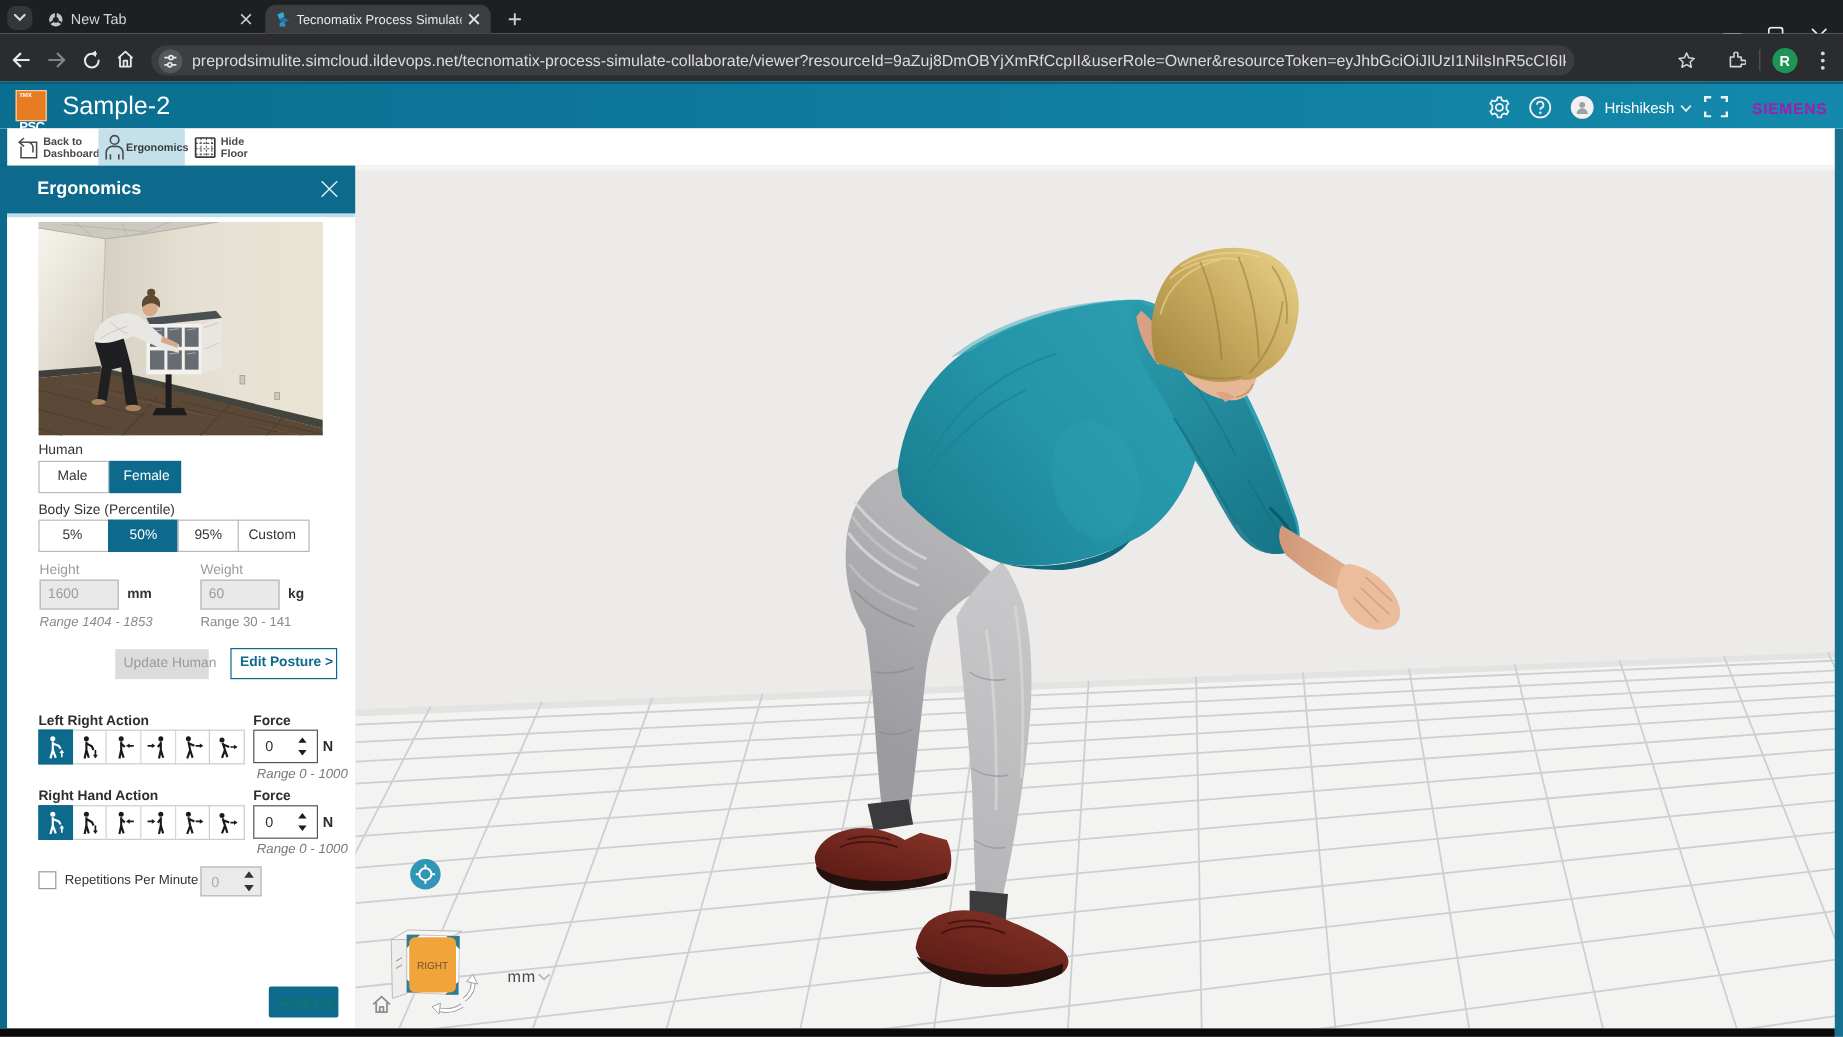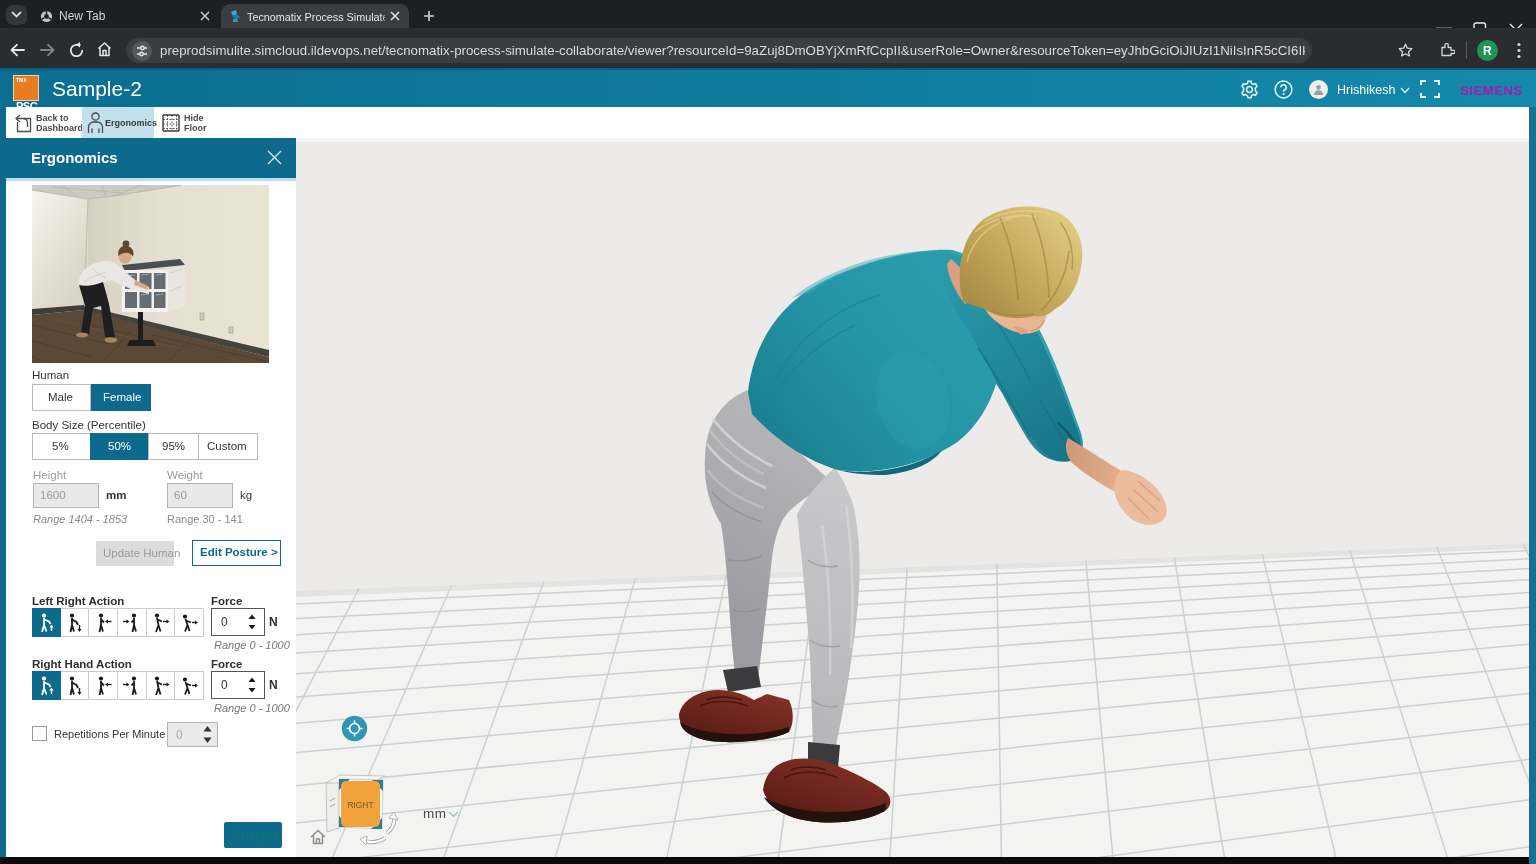--- a/index.html
+++ b/index.html
@@ -365,21 +365,21 @@
 <div class="txt" style="left:162px;top:440px;font-size:11.5px;color:#333">95%</div>
 <div class="txt" style="left:207px;top:440px;font-size:11.5px;color:#333">Custom</div>
 
 <div class="txt" style="left:33px;top:469px;font-size:11.5px;color:#9b9b9b">Height</div>
 <div class="txt" style="left:167px;top:469px;font-size:11.5px;color:#9b9b9b">Weight</div>
 <div class="abs" style="left:33px;top:483px;width:66px;height:25px;background:#e9e9e9;border:1px solid #b4b4b4"></div>
 <div class="txt" style="left:40px;top:489px;font-size:11.5px;color:#9b9b9b">1600</div>
 <div class="txt" style="left:106px;top:489px;font-size:11.5px;font-weight:bold;color:#333">mm</div>
 <div class="abs" style="left:167px;top:483px;width:66px;height:25px;background:#e9e9e9;border:1px solid #b4b4b4"></div>
 <div class="txt" style="left:174px;top:489px;font-size:11.5px;color:#9b9b9b">60</div>
-<div class="txt" style="left:240px;top:489px;font-size:11.5px;font-weight:normal;color:#333">kg</div>
+<div class="txt" style="left:240px;top:489px;font-size:11.5px;font-weight:bold;color:#333">kg</div>
 <div class="txt" style="left:33px;top:513px;font-size:11px;font-style:italic;color:#8a8a8a">Range 1404 - 1853</div>
 <div class="txt" style="left:167px;top:513px;font-size:11px;color:#8a8a8a">Range 30 - 141</div>
 
 <div class="abs" style="left:96px;top:541px;width:78px;height:25px;background:#dcdcdc"></div>
 <div class="txt" style="left:103px;top:547px;font-size:11.5px;color:#9a9a9a">Update Human</div>
 <div class="abs" style="left:192px;top:540px;width:89px;height:26px;background:#fff;border:1px solid #0d6a8c"></div>
 <div class="txt" style="left:200px;top:546px;font-size:11.5px;font-weight:bold;color:#0d6a8c">Edit Posture &gt;</div>
 
 <div class="txt" style="left:32px;top:595px;font-size:11.5px;font-weight:bold;color:#2e2e2e">Left Right Action</div>
 <div id="lha" class="abs hrow" style="left:32px;top:608px">

